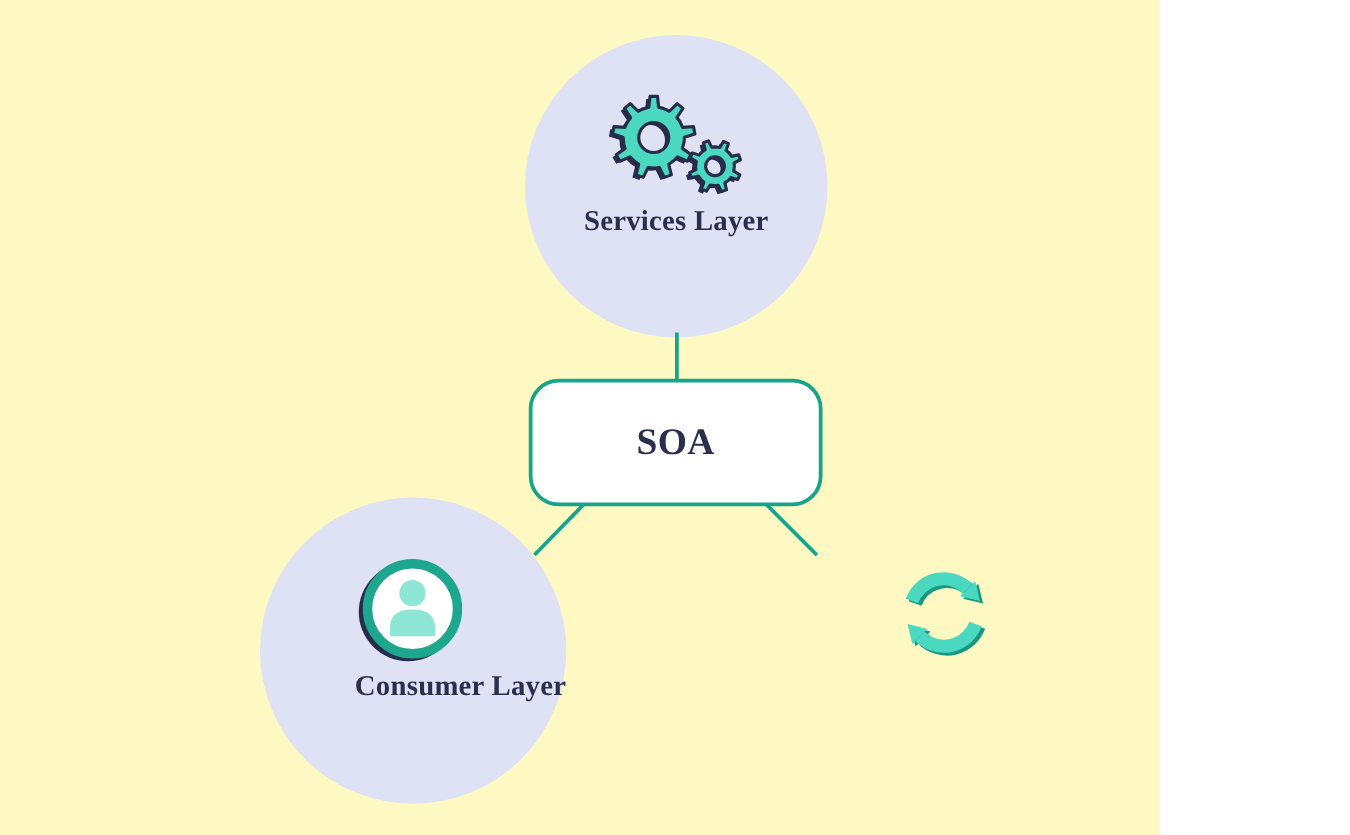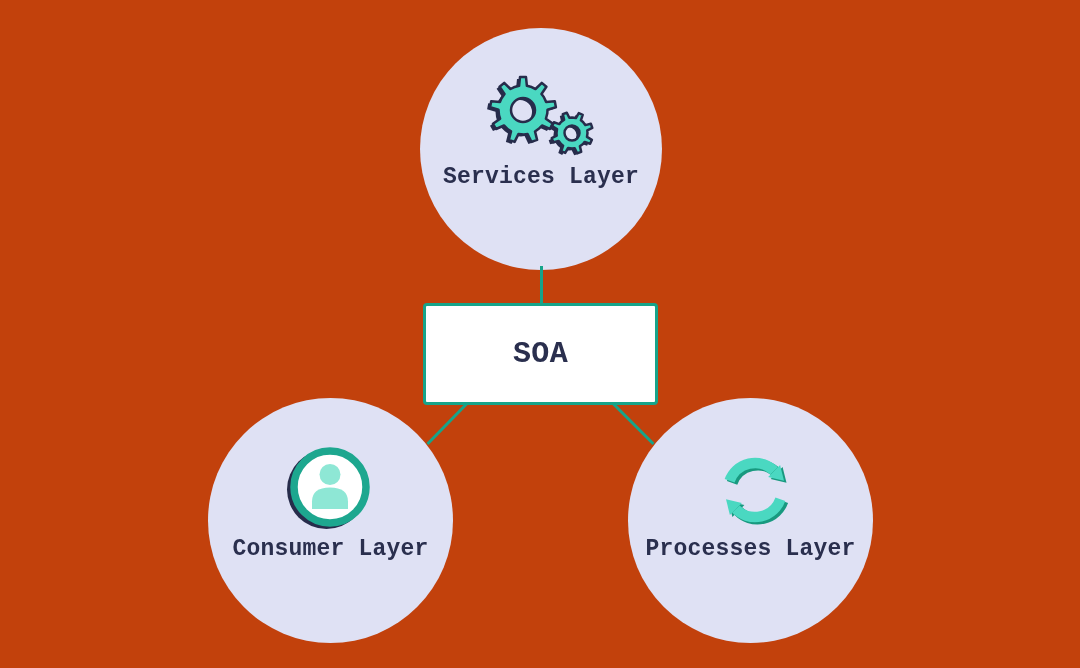--- a/index.html
+++ b/index.html
@@ -1,57 +1,57 @@
 <!DOCTYPE html>
 <html><head>
 <meta charset="utf-8">
 <style>
   html, body { margin: 0; padding: 0; }
   .canvas {
     position: relative;
-    width: 1080px;
+    width: 928px;
     height: 668px;
-    background: #c2410c;
-    font-family: Liberation Mono, monospace;
+    background: #fef9c3;
+    font-family: Liberation Serif, serif;
     overflow: hidden;
   }
   .node {
     position: absolute;
     border-radius: 50%;
     background: #dfe1f4;
   }
   .node-services  { left: 420px; top: 28px;  width: 242px; height: 242px; }
   .node-consumer  { left: 208px; top: 398px; width: 245px; height: 245px; }
   .node-processes { left: 628px; top: 398px; width: 245px; height: 245px; }
   .node-label {
     position: absolute;
     left: 0; right: 0;
     text-align: center;
     font-size: 23px;
     font-weight: bold;
     color: #2a2f4e;
     letter-spacing: 0.2px;
   }
   .node-services  .node-label { top: 136px; }
-  .node-consumer  .node-label { top: 138px; }
+  .node-consumer  .node-label { top: 138px; text-align: right; }
   .node-processes .node-label { top: 138px; }
   svg.overlay {
     position: absolute;
     left: 0; top: 0;
     width: 1080px; height: 668px;
     pointer-events: none;
   }
   .center-box {
     position: absolute;
     left: 423px; top: 303px;
     width: 235px; height: 102px;
     box-sizing: border-box;
     background: #ffffff;
     border: 3px solid #16a48a;
-    border-radius: 4px;
+    border-radius: 24px;
     display: flex;
     flex-direction: column;
     align-items: center;
     justify-content: center;
     font-size: 30px;
     line-height: 40px;
     font-weight: bold;
     color: #2a2f4e;
     letter-spacing: 0.3px;
   }
@@ -62,23 +62,20 @@
 <div class="canvas">
 
   <div class="node node-services">
     <div class="node-label">Services Layer</div>
   </div>
 
   <div class="node node-consumer">
     <div class="node-label">Consumer Layer</div>
   </div>
 
-  <div class="node node-processes">
-    <div class="node-label">Processes Layer</div>
-  </div>
 
   <svg class="overlay" viewBox="0 0 1080 668" xmlns="http://www.w3.org/2000/svg">
 
     <line x1="541.5" y1="266" x2="541.5" y2="305" stroke="#16a48a" stroke-width="3"></line>
     <line x1="467.5" y1="403" x2="427.5" y2="444" stroke="#16a48a" stroke-width="3"></line>
     <line x1="612.5" y1="403" x2="653.5" y2="444" stroke="#16a48a" stroke-width="3"></line>
 
     <g id="gears-icon">
         <path d="M544.3,115.4 L542.9,120.7 L550.0,125.8 L547.0,131.0 L539.0,127.5 L536.4,130.2 L532.0,133.4 L534.1,141.9 L528.4,143.9 L524.6,136.1 L520.9,136.5 L515.4,136.1 L511.6,143.9 L505.9,141.9 L508.0,133.4 L504.9,131.3 L501.0,127.5 L493.0,131.0 L490.0,125.8 L497.1,120.7 L496.0,117.1 L495.5,111.7 L487.1,109.2 L488.2,103.3 L496.9,103.9 L498.4,100.5 L501.5,96.0 L496.6,88.7 L501.2,84.9 L507.5,91.0 L510.8,89.3 L516.1,87.8 L517.0,79.1 L523.0,79.1 L523.9,87.8 L527.6,88.7 L532.5,91.0 L538.8,84.9 L543.4,88.7 L538.5,96.0 L540.8,99.0 L543.1,103.9 L551.8,103.3 L552.9,109.2 L544.5,111.7 Z M532.0,112 A12,12 0 1 0 508.0,112 A12,12 0 1 0 532.0,112 Z" fill="#272c4b" fill-rule="evenodd"></path>
         <path d="M547.3,113.4 L545.9,118.7 L553.0,123.8 L550.0,129.0 L542.0,125.5 L539.4,128.2 L535.0,131.4 L537.1,139.9 L531.4,141.9 L527.6,134.1 L523.9,134.5 L518.4,134.1 L514.6,141.9 L508.9,139.9 L511.0,131.4 L507.9,129.3 L504.0,125.5 L496.0,129.0 L493.0,123.8 L500.1,118.7 L499.0,115.1 L498.5,109.7 L490.1,107.2 L491.2,101.3 L499.9,101.9 L501.4,98.5 L504.5,94.0 L499.6,86.7 L504.2,82.9 L510.5,89.0 L513.8,87.3 L519.1,85.8 L520.0,77.1 L526.0,77.1 L526.9,85.8 L530.6,86.7 L535.5,89.0 L541.8,82.9 L546.4,86.7 L541.5,94.0 L543.8,97.0 L546.1,101.9 L554.8,101.3 L555.9,107.2 L547.5,109.7 Z M535.0,110 A12,12 0 1 0 511.0,110 A12,12 0 1 0 535.0,110 Z" fill="#4ad8c1" stroke="#272c4b" stroke-width="2.5" stroke-linejoin="round" fill-rule="evenodd"></path>

